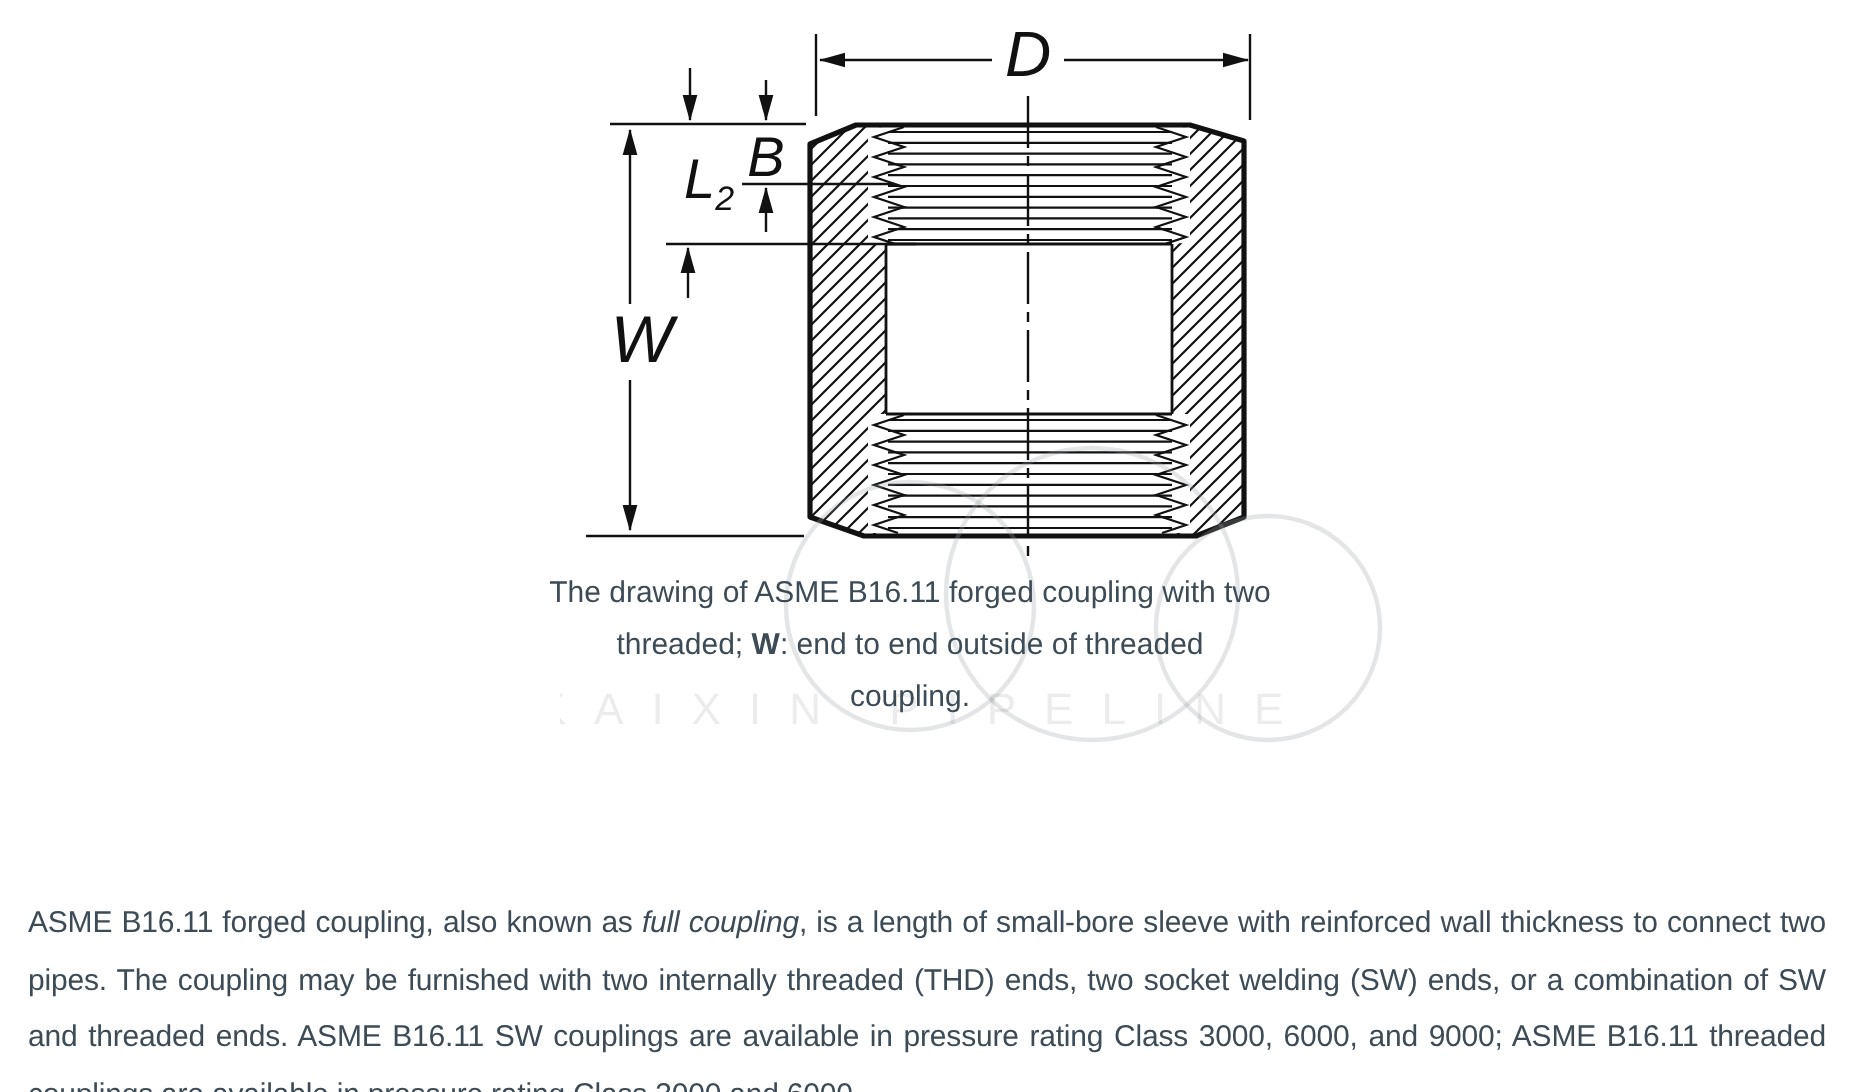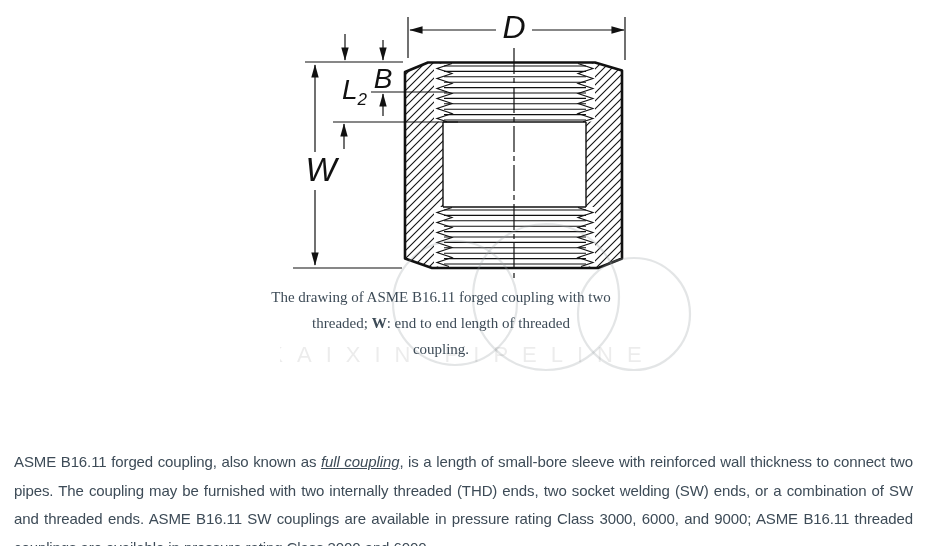--- a/index.html
+++ b/index.html
@@ -3,31 +3,31 @@
 <meta charset="utf-8">
 <style>
   html,body{margin:0;padding:0;background:#fff;}
   .page{
     position:relative;width:927px;height:546px;background:#ffffff;
     font-family:"Liberation Sans",sans-serif;overflow:hidden;
   }
   .drawing{position:absolute;left:285px;top:5px;z-index:1;}
   .wm{position:absolute;left:280px;top:180px;z-index:2;pointer-events:none;}
   .caption{
-    position:absolute;left:141px;top:284px;width:600px;z-index:3;
-    text-align:center;color:#3d4b57;font-size:15px;line-height:26px;font-family:Liberation Serif, serif;
+    position:absolute;left:155px;top:284px;width:600px;z-index:3;
+    text-align:center;color:#3d4b57;font-size:15px;line-height:26px;
   }
   .caption b{font-weight:bold;}
   .caption sub{font-size:11px;}
   .para{
     position:absolute;left:14px;top:433px;width:899px;z-index:3;
     color:#3d4b57;font-size:15px;line-height:28.5px;letter-spacing:-0.1px;
     text-align:justify;
   }
-  .para i{font-style:italic;text-decoration:underline;}
+  .para i{font-style:italic;}
   .dim-label{font-style:italic;fill:#111;font-family:"Liberation Sans",sans-serif;}
 </style>
 </head>
 <body>
 
 <div class="page">
 
   <svg class="drawing" width="380" height="285" viewBox="285 5 380 285">
     <defs>
       <pattern id="hatch" patternUnits="userSpaceOnUse" width="8" height="8">
@@ -125,19 +125,19 @@
     <g stroke="#9aa0a4" stroke-opacity="0.28" stroke-width="2.2" fill="none">
       <circle cx="455" cy="303" r="62"></circle>
       <circle cx="546" cy="297" r="73"></circle>
       <circle cx="634" cy="314" r="56"></circle>
     </g>
     <text x="462" y="362" text-anchor="middle" font-size="22" fill="#444" fill-opacity="0.10" style="letter-spacing:14px;font-family:'Liberation Sans',sans-serif;">KAIXIN PIPELINE</text>
   </svg>
 
   <div class="caption">
     <div>The drawing of ASME B16.11 forged coupling with two</div>
-    <div><span>threaded; </span><b>W</b><span>: end to end length of threaded</span></div>
+    <div><span>threaded; </span><b>W</b><span>: end to end outside of threaded</span></div>
     <div>coupling.</div>
   </div>
 
   <p class="para"><span>ASME B16.11 forged coupling, also known as </span><i>full coupling</i><span>, is a length of small-bore sleeve with reinforced wall thickness to connect two pipes. The coupling may be furnished with two internally threaded (THD) ends, two socket welding (SW) ends, or a combination of SW and threaded ends. ASME B16.11 SW couplings are available in pressure rating Class 3000, 6000, and 9000; ASME B16.11 threaded couplings are available in pressure rating Class 3000 and 6000.</span></p>
 
 </div>
 
 </body></html>

